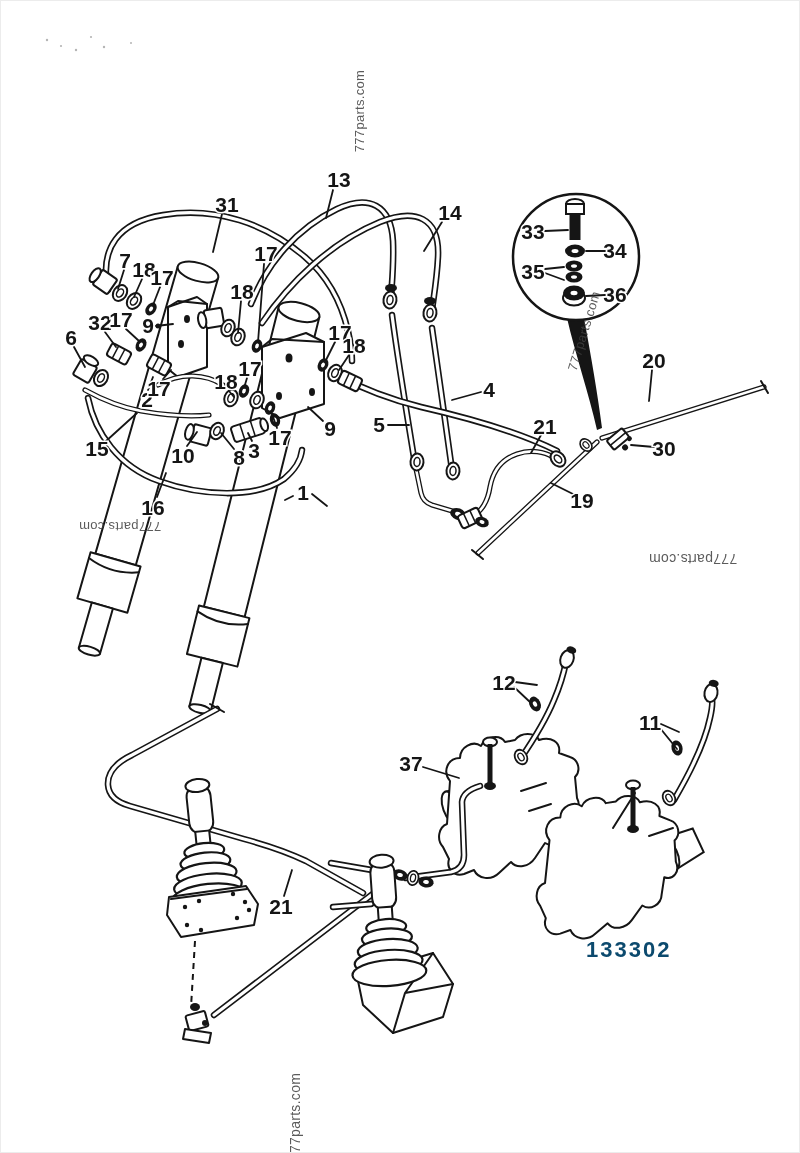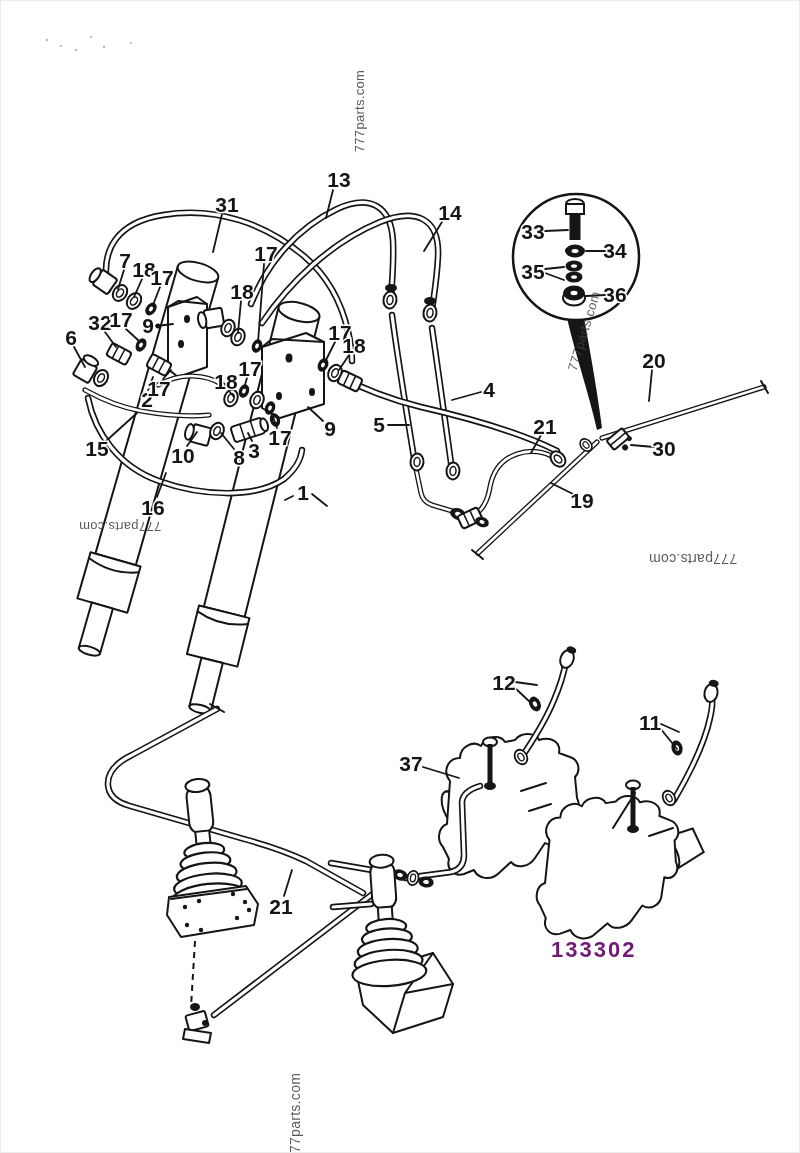--- a/index.html
+++ b/index.html
@@ -10,21 +10,21 @@
   .lnf{fill:#ffffff;stroke:#151515;stroke-width:2;stroke-linejoin:round}
   .to{fill:none;stroke:#151515;stroke-width:6.5;stroke-linecap:round;stroke-linejoin:round}
   .ti{fill:none;stroke:#ffffff;stroke-width:3.2;stroke-linecap:round;stroke-linejoin:round}
   .tt{fill:none;stroke:#151515;stroke-width:5.2;stroke-linecap:round;stroke-linejoin:round}
   .tti{fill:none;stroke:#ffffff;stroke-width:2.6;stroke-linecap:round;stroke-linejoin:round}
   .plabel{font:700 21px "Liberation Sans",sans-serif;text-anchor:middle;dominant-baseline:central;
           fill:#151515;paint-order:stroke;stroke:#ffffff;stroke-width:3px;}
   .leader{stroke:#151515;stroke-width:1.8;stroke-linecap:round}
   .wm{position:absolute;font-family:"Liberation Sans",sans-serif;color:#3f3f3f;white-space:nowrap;
       opacity:.85;letter-spacing:.3px;}
-  .dwgnum{position:absolute;font:700 22px "Liberation Sans",sans-serif;color:#701a75;letter-spacing:2px;}
+  .dwgnum{position:absolute;font:700 22px "Liberation Sans",sans-serif;color:#0c4a6e;letter-spacing:2px;margin-left:35px;}
 </style>
 </head>
 <body>
 
 <div id="stage">
 
   <svg id="art" width="800" height="1153" viewBox="0 0 800 1153">
     <defs>
       <path id="h31" d="M 107,289 C 98,247 118,221 162,214 C 215,205 266,223 304,256 C 325,274 340,300 347,330 C 350,343 351,352 351,360"></path>
       <path id="h13" d="M 250,303 C 266,262 296,227 336,208 C 368,193 390,204 392,240 C 393,262 391,280 390,297"></path>

